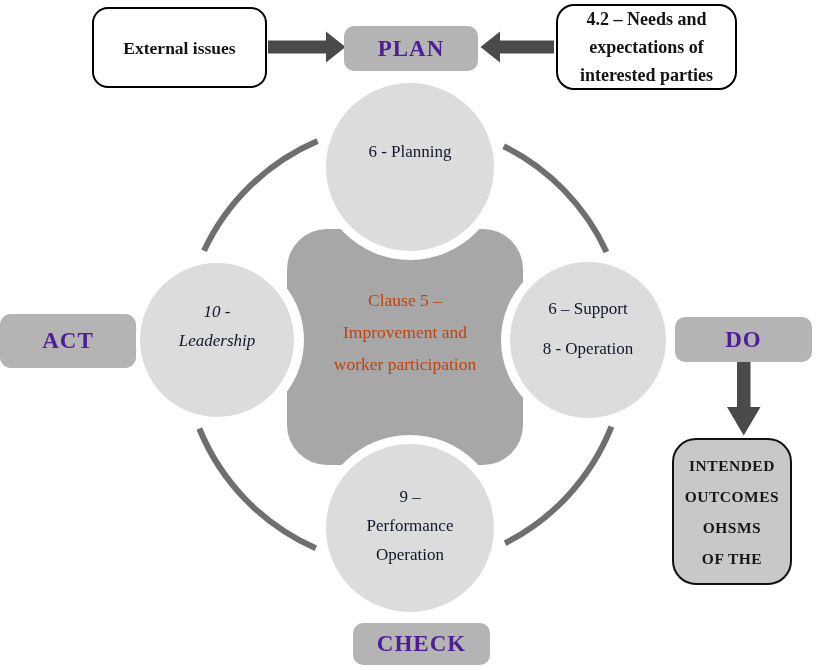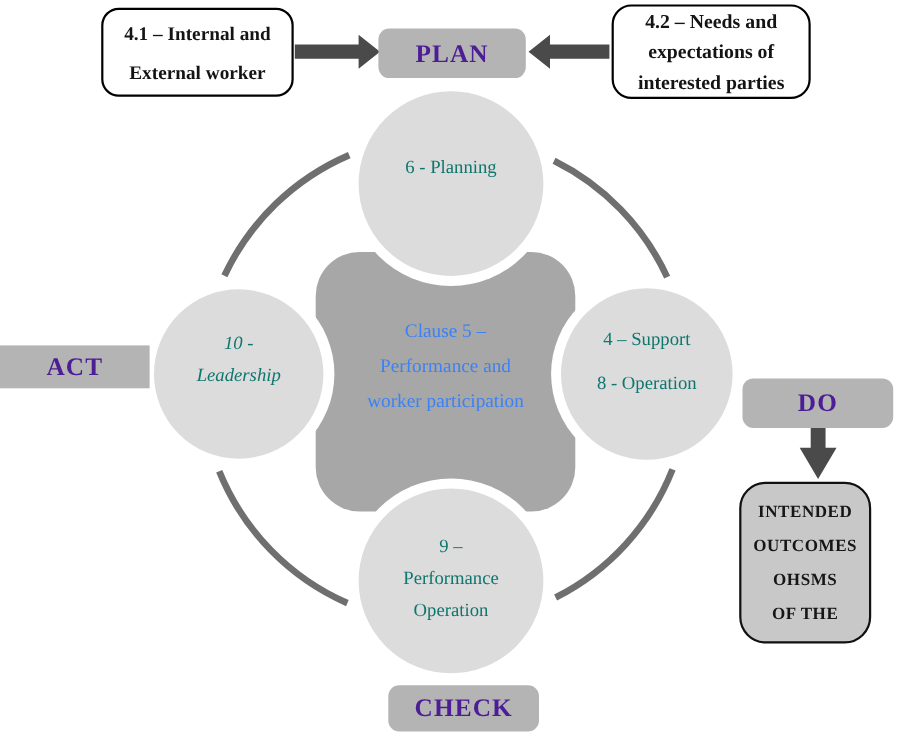--- a/index.html
+++ b/index.html
@@ -8,32 +8,32 @@
   #diagram-svg{position:absolute;left:0;top:0;}
   .abs{position:absolute;box-sizing:border-box;}
   .ctx-box{background:#ffffff;border:2.5px solid #000;display:flex;flex-direction:column;
            justify-content:center;text-align:center;font-weight:bold;}
   .pdca-box{background:#b4b4b4;border-radius:10px;display:flex;align-items:center;justify-content:center;
             font-weight:bold;font-size:23px;letter-spacing:1px;color:#4c1d95;}
   .txt-block{display:flex;flex-direction:column;justify-content:center;text-align:center;}
   .box41{left:92px;top:7px;width:175px;height:81px;border-radius:16px;font-size:17.5px;line-height:36px;}
   .box42{left:556px;top:4px;width:181px;height:86px;border-radius:18px;font-size:18px;line-height:28px;}
   .plan{left:344px;top:26px;width:134px;height:45px;}
-  .act{left:0px;top:314px;width:136px;height:39px;border-radius:0;}
-  .do{left:675px;top:317px;width:137px;height:45px;margin-top:27px;}
+  .act{left:0px;top:314px;width:136px;height:54px;border-radius:11px;}
+  .do{left:675px;top:317px;width:137px;height:45px;}
   .check{left:353px;top:623px;width:137px;height:42px;}
   .outcomes{left:672px;top:438px;width:120px;height:147px;background:#c8c8c8;border:2.5px solid #111;
             border-radius:24px;display:flex;flex-direction:column;justify-content:center;text-align:center;
             font-weight:bold;font-size:15.5px;line-height:31px;letter-spacing:0.5px;color:#161616;}
-  .circle-label{font-size:17px;color:#0f766e;}
+  .circle-label{font-size:17px;color:#0f172a;}
   .lbl-top{left:330px;top:131px;width:160px;height:42px;line-height:26px;}
   .lbl-right{left:506px;top:286px;width:164px;height:85px;line-height:40px;}
   .lbl-left{left:135px;top:297px;width:164px;height:58px;line-height:29px;font-style:italic;}
   .lbl-bottom{left:330px;top:481px;width:160px;height:88px;line-height:29px;}
-  .lbl-center{left:303px;top:284px;width:204px;height:96px;line-height:32px;font-size:17.5px;color:#3b82f6;}
+  .lbl-center{left:303px;top:284px;width:204px;height:96px;line-height:32px;font-size:17.5px;color:#c2410c;}
 </style>
 </head>
 <body>
 
 <div id="canvas">
 
   <svg id="diagram-svg" width="820" height="670" viewBox="0 0 820 670">
     <defs>
       <mask id="centerMask">
         <rect x="287" y="229" width="236" height="236" rx="40" fill="#fff"></rect>
@@ -55,22 +55,21 @@
     <circle cx="588" cy="340" r="80" fill="#dcdcdc" stroke="#ffffff" stroke-width="4"></circle>
     <circle cx="410" cy="528" r="86" fill="#dcdcdc" stroke="#ffffff" stroke-width="4"></circle>
     <circle cx="217" cy="340" r="79" fill="#dcdcdc" stroke="#ffffff" stroke-width="4"></circle>
 
     <path d="M268 40.5 L326 40.5 L326 31.5 L345.5 47 L326 62.5 L326 53.5 L268 53.5 Z" fill="#4a4a4a"></path>
     <path d="M554 40.5 L500 40.5 L500 31.5 L480.5 47 L500 62.5 L500 53.5 L554 53.5 Z" fill="#4a4a4a"></path>
     <path d="M737 362 L750.5 362 L750.5 407 L760.5 407 L743.7 435.5 L727 407 L737 407 Z" fill="#4a4a4a"></path>
   </svg>
 
   <div class="abs ctx-box box41">
-    <div>4.1 – Internal and</div>
-    <div>External worker</div>
+    <div>External issues</div>
   </div>
 
   <div class="abs ctx-box box42">
     <div>4.2 – Needs and</div>
     <div>expectations of</div>
     <div>interested parties</div>
   </div>
 
   <div class="abs pdca-box plan">
     <span>PLAN</span>
@@ -82,36 +81,36 @@
     <span>DO</span>
   </div>
   <div class="abs pdca-box check">
     <span>CHECK</span>
   </div>
 
   <div class="abs txt-block circle-label lbl-top">
     <div>6 - Planning</div>
   </div>
   <div class="abs txt-block circle-label lbl-right">
-    <div>4 – Support</div>
+    <div>6 – Support</div>
     <div>8 - Operation</div>
   </div>
   <div class="abs txt-block circle-label lbl-left">
     <div>10 -</div>
     <div>Leadership</div>
   </div>
   <div class="abs txt-block circle-label lbl-bottom">
     <div>9 –</div>
     <div>Performance</div>
     <div>Operation</div>
   </div>
 
   <div class="abs txt-block lbl-center">
     <div>Clause 5 –</div>
-    <div>Performance and</div>
+    <div>Improvement and</div>
     <div>worker participation</div>
   </div>
 
   <div class="abs outcomes">
     <div>INTENDED</div>
     <div>OUTCOMES</div>
     <div>OHSMS</div>
     <div>OF THE</div>
   </div>
 

